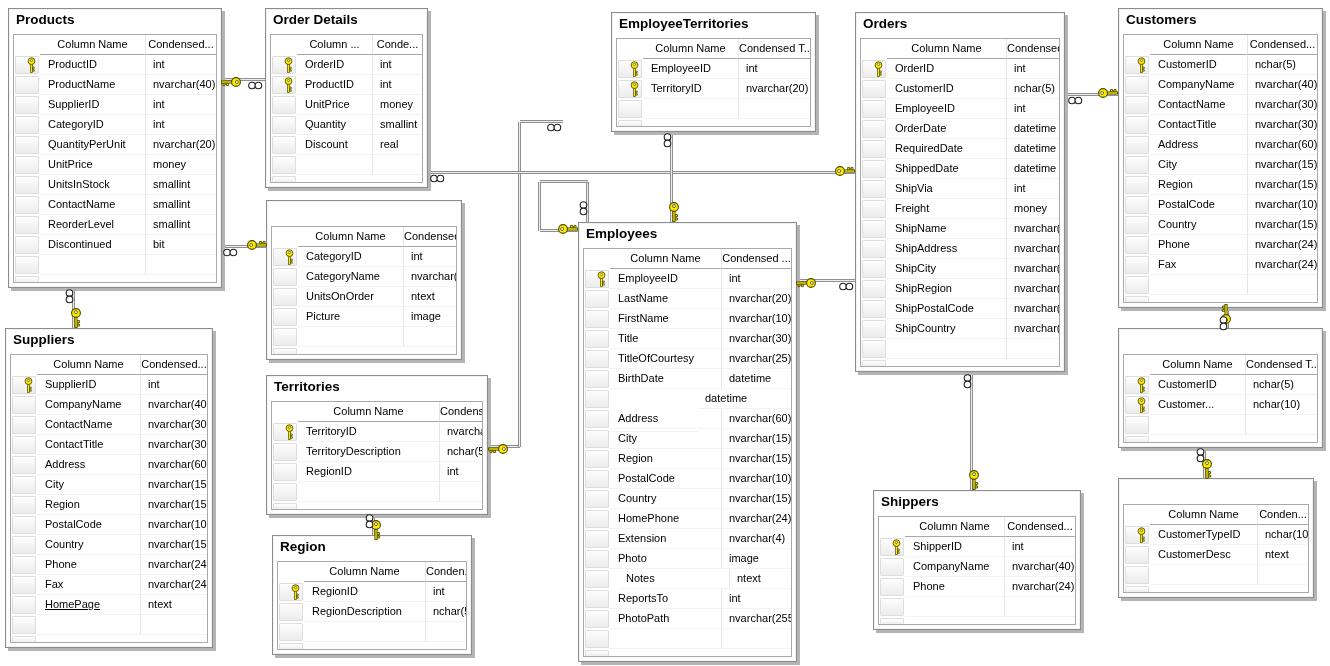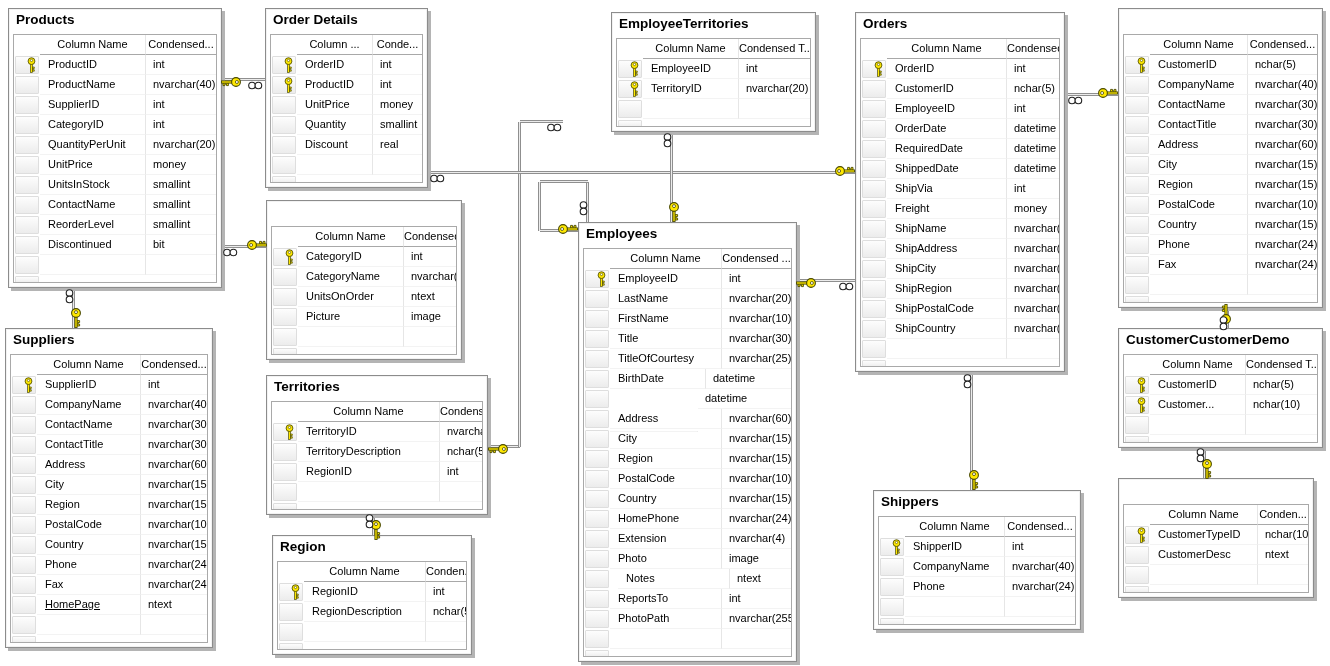--- a/index.html
+++ b/index.html
@@ -483,21 +483,21 @@
           <div class="nc" style="width: 112px;">Title</div>
           <div class="tc">nvarchar(30)</div>
         </div>
         <div class="row body">
           <div class="rh"></div>
           <div class="nc" style="width: 112px;">TitleOfCourtesy</div>
           <div class="tc">nvarchar(25)</div>
         </div>
         <div class="row body">
           <div class="rh"></div>
-          <div class="nc" style="width: 96px;">BirthDate</div>
+          <div class="nc" style="width: 112px;">BirthDate</div>
           <div class="tc">datetime</div>
         </div>
         <div class="row body">
           <div class="rh"></div>
           <div class="nc" style="width: 88px; margin-top: 42px;">HireDate</div>
           <div class="tc">datetime</div>
         </div>
         <div class="row body">
           <div class="rh"></div>
           <div class="nc" style="width: 112px;">Address</div>
@@ -692,20 +692,21 @@
           <div class="rh"></div>
           <div class="nc" style="width: 100px;"></div>
           <div class="tc"></div>
         </div>
         <div class="row stub">
           <div class="rh" style="margin-bottom: 0px;"></div>
         </div>
       </div>
     </div>
     <div class="dtable" style="left: 1118px; top: 8px; width: 205px; height: 300px;">
+      <div class="dtitle">Customers</div>
       <div class="grid">
         <div class="row hdr">
           <div class="rh" style="background: none; border: none;"></div>
           <div class="nc" style="width: 98px;">Column Name</div>
           <div class="tc">Condensed...</div>
         </div>
         <div class="row body">
           <div class="rh">
             <span class="pkkey" style="display: block; width: 17px; height: 10px;"><svg width="17" height="10" viewBox="0 0 22 12">
                 <path d="M3 7 v2.6 h1.9 v-1.5 h1.6 v1.5 h1.9 v-2.6 z" fill="#ffe800" stroke="#4a4a00" stroke-width="0.9"></path>
@@ -771,21 +772,20 @@
           <div class="rh"></div>
           <div class="nc" style="width: 98px;"></div>
           <div class="tc"></div>
         </div>
         <div class="row stub">
           <div class="rh" style="margin-bottom: 0px;"></div>
         </div>
       </div>
     </div>
     <div class="dtable" style="left: 1118px; top: 328px; width: 205px; height: 120px;">
-      <div class="dtitle">CustomerCustomerDemo</div>
       <div class="grid">
         <div class="row hdr">
           <div class="rh" style="background: none; border: none;"></div>
           <div class="nc" style="width: 96px;">Column Name</div>
           <div class="tc">Condensed T...</div>
         </div>
         <div class="row body">
           <div class="rh">
             <span class="pkkey" style="display: block; width: 17px; height: 10px;"><svg width="17" height="10" viewBox="0 0 22 12">
                 <path d="M3 7 v2.6 h1.9 v-1.5 h1.6 v1.5 h1.9 v-2.6 z" fill="#ffe800" stroke="#4a4a00" stroke-width="0.9"></path>

